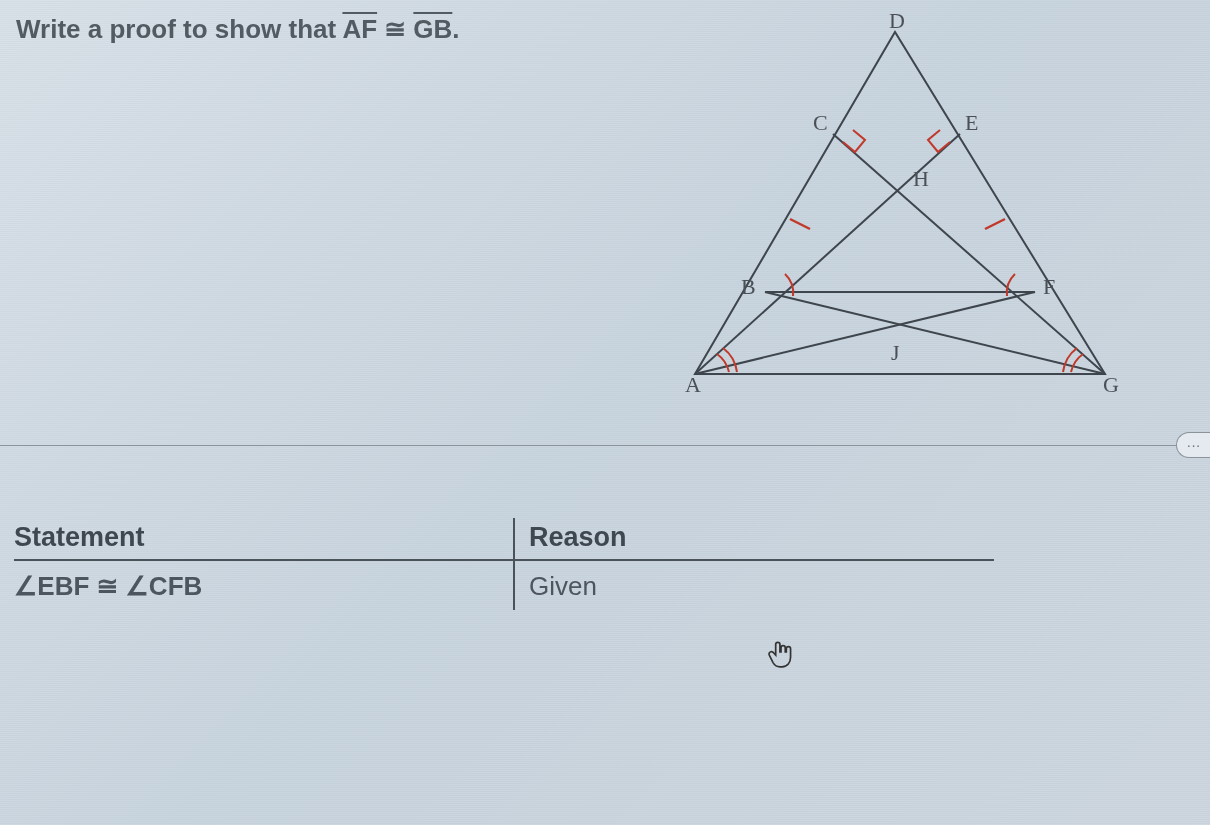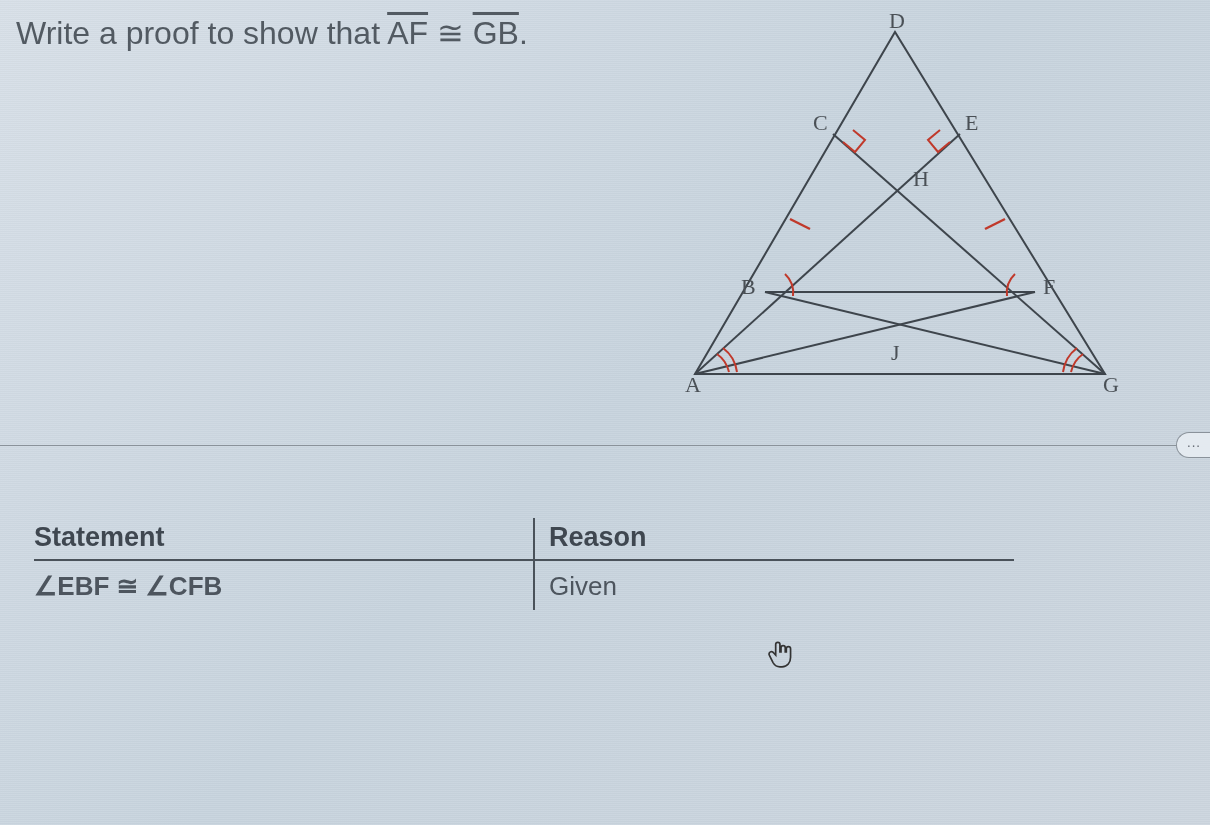--- a/index.html
+++ b/index.html
@@ -15,22 +15,23 @@
     overflow: hidden;
   }
   .scanlines {
     position: absolute; inset:0;
     background: repeating-linear-gradient(0deg, rgba(255,255,255,0.04) 0 1px, rgba(0,0,0,0.02) 1px 2px);
     pointer-events:none;
   }
   .prompt {
     position: absolute;
     top: 14px; left: 16px;
-    font-size: 32px;
+    font-size: 26px;
     color: #525a62;
+    font-weight: bold;
   }
   .overline { text-decoration: overline; }
   .figure {
     position: absolute;
     top: 14px; left: 665px;
     width: 470px; height: 390px;
   }
   .figure svg { width:100%; height:100%; }
   .pt-label { font-family: 'Times New Roman', serif; font-size: 22px; fill:#4a5056; }
   .divider {
@@ -46,21 +47,21 @@
     border-right:none;
     border-radius: 13px 0 0 13px;
     color:#6a7078;
     font-size:14px; text-align:center; line-height:24px;
   }
   .proof-table {
     position:absolute;
     top: 518px; left: 14px;
     width: 980px;
   }
-  .proof-table table { border-collapse: collapse; width:100%;margin-left:20px; }
+  .proof-table table { border-collapse: collapse; width:100%; }
   .proof-table th {
     text-align:left;
     font-size: 27px;
     font-weight: bold;
     color:#3f4750;
     padding: 4px 6px 6px 0;
     border-bottom: 2px solid #4a525a;
   }
   .proof-table td {
     font-size: 26px;

